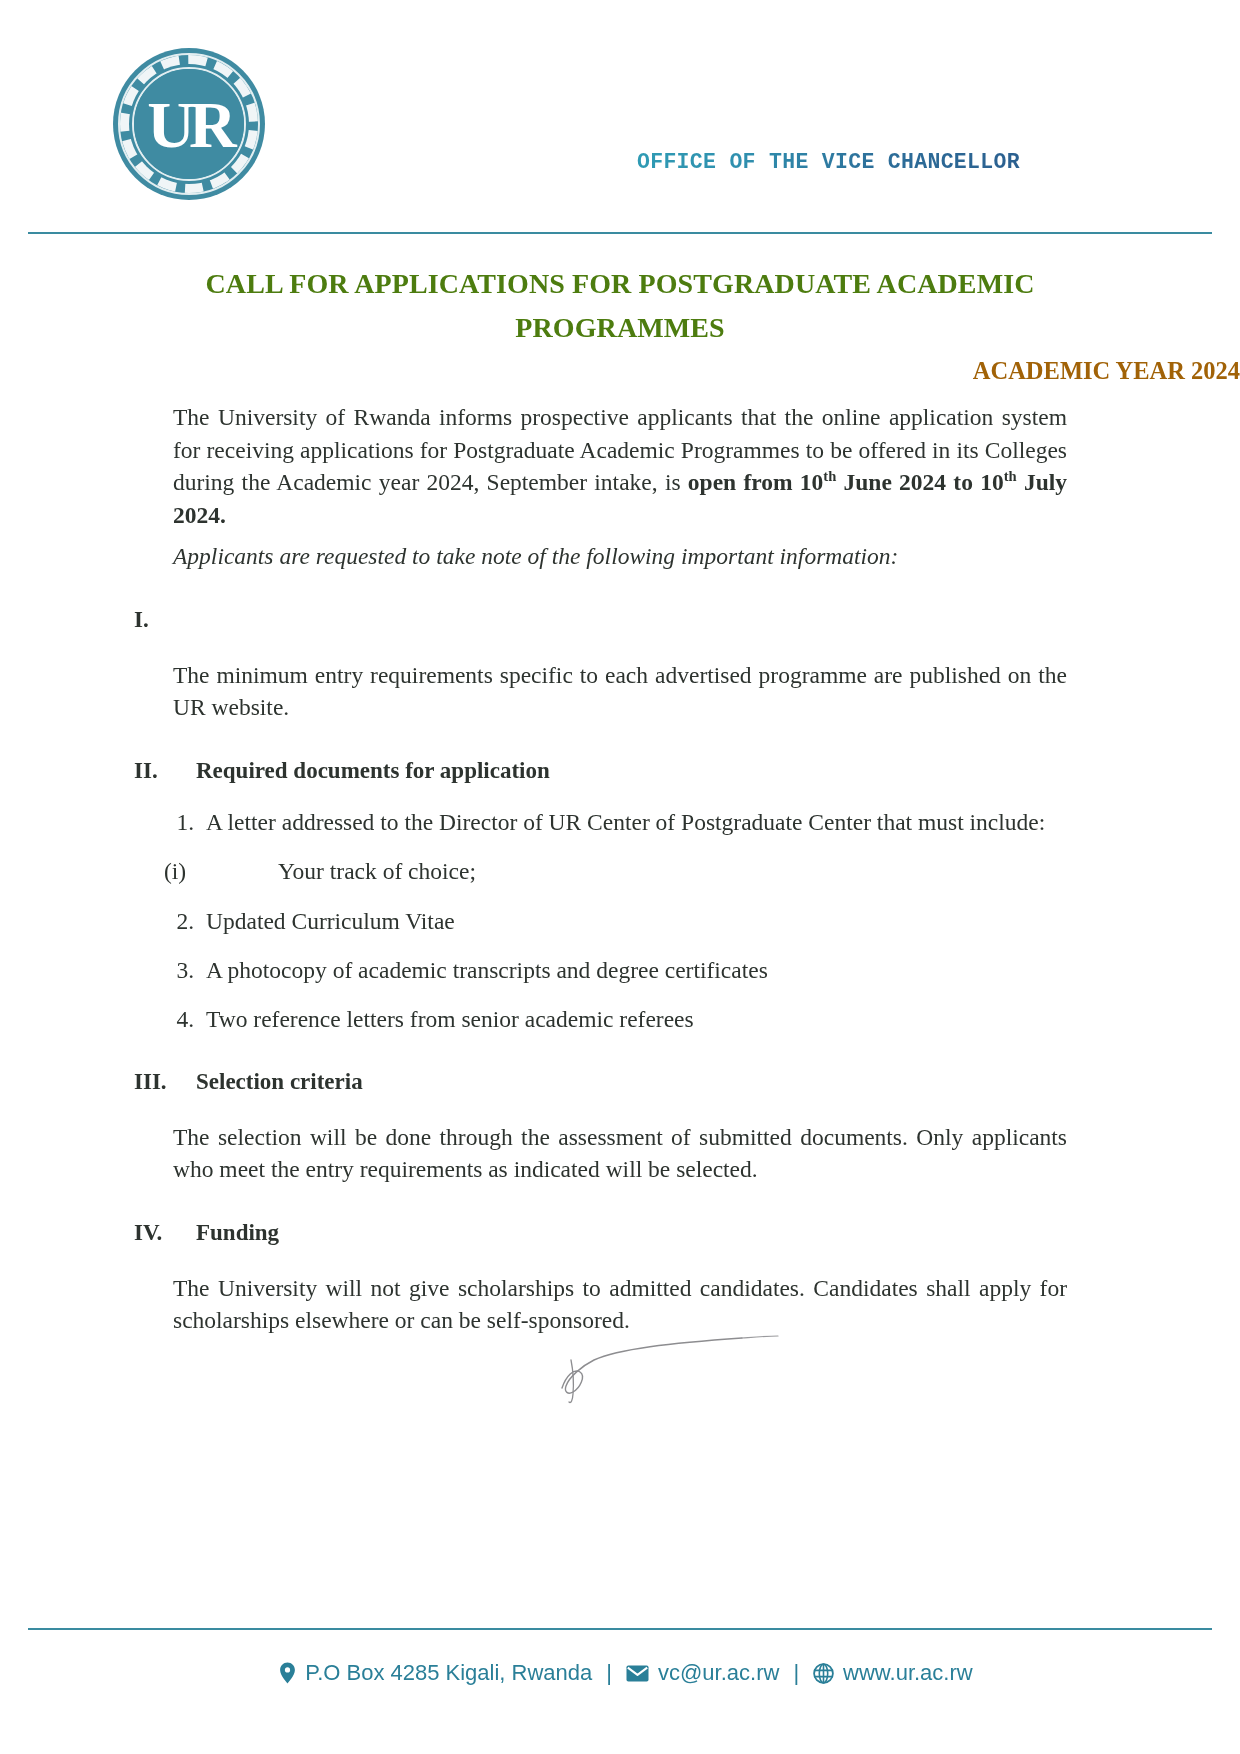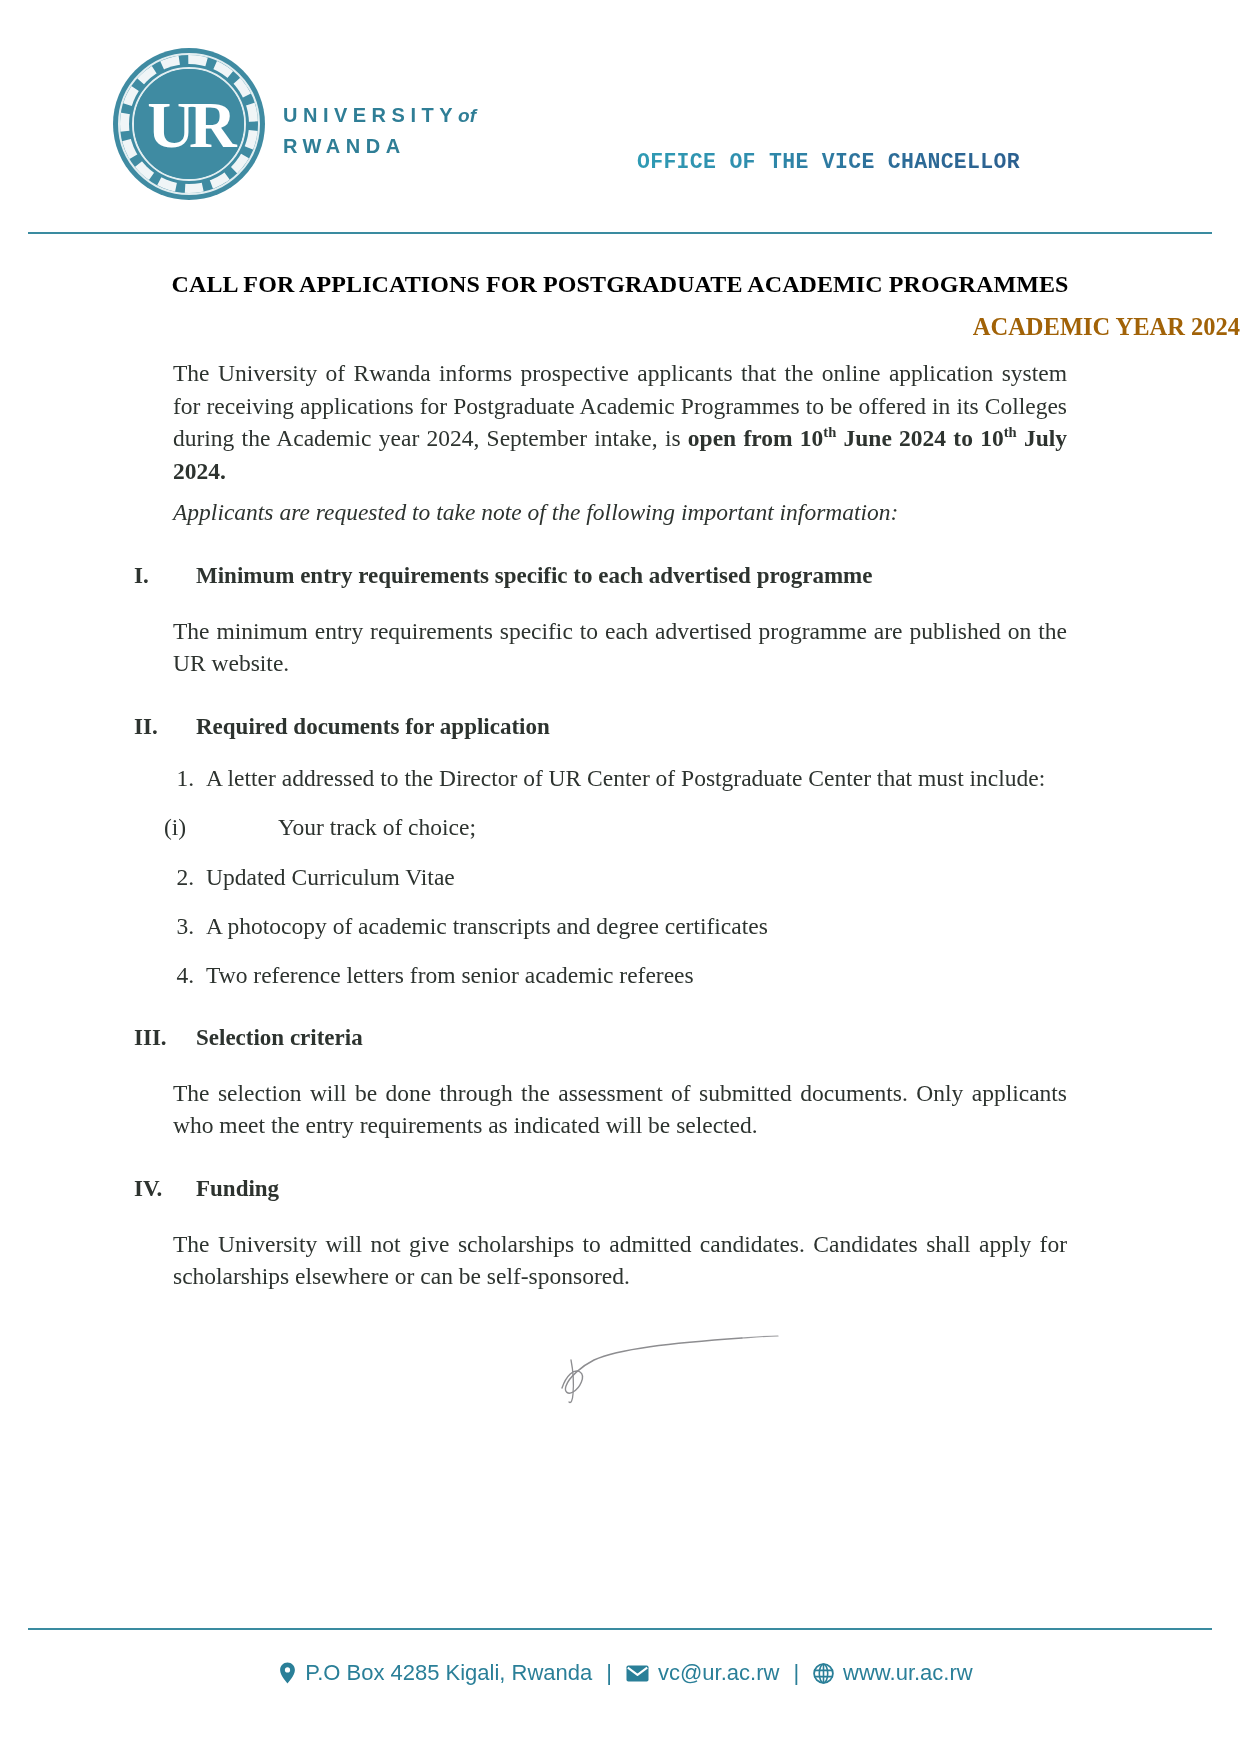--- a/index.html
+++ b/index.html
@@ -131,23 +131,23 @@
 
   
   .doc {
     position: absolute;
     left: 0; right: 0;
     top: 262px;
   }
   .doc-title {
     text-align: center;
     font-weight: 700;
-    font-size: 24px;
+    font-size: 28px;
     line-height: 44px;
-    color: #000000;
+    color: #4d7c0f;
     letter-spacing: .1px;
     padding: 0 120px;
   }
   .doc-subtitle {
     text-align: right;
     font-weight: 700;
     font-size: 24.5px;
     line-height: 42px;
     color: #a16207;
   }
@@ -297,46 +297,39 @@
   <div class="logo-wrap">
     <div class="logo-outer"></div>
     <div class="logo-rope2"></div>
     <div class="logo-rope"></div>
     <div class="logo-rope3"></div>
     <div class="logo-inner">
       <span class="logo-mono">UR</span>
     </div>
   </div>
 
-  <div class="brand">
-    <div class="brand-l1">
-      <span>UNIVERSITY</span><span class="of">of</span>
-    </div>
-    <div class="brand-l2">RWANDA</div>
-  </div>
 
   <div class="office-title">OFFICE OF THE VICE CHANCELLOR</div>
 </div>
 
 <div class="rule-top"></div>
 
 <div class="doc">
 
   <div class="doc-title">CALL FOR APPLICATIONS FOR POSTGRADUATE ACADEMIC PROGRAMMES</div>
   <div class="doc-subtitle">ACADEMIC YEAR 2024</div>
 
   <div class="body-block">
 
     <p class="para intro"><span>The University of Rwanda informs prospective applicants that the online application system for receiving applications for Postgraduate Academic Programmes to be offered in its Colleges during the Academic year 2024, September intake, is </span><span class="b">open from 10</span><sup class="b">th</sup><span class="b"> June 2024 to 10</span><sup class="b">th</sup><span class="b"> July 2024.</span></p>
 
     <p class="para ital">Applicants are requested to take note of the following important information:</p>
 
     <div class="sec">
       <div class="sec-num">I.</div>
-      <div class="sec-head">Minimum entry requirements specific to each advertised programme</div>
     </div>
     <div class="sec-body">
       <p class="para">The minimum entry requirements specific to each advertised programme are published on the UR website.</p>
     </div>
 
     <div class="sec">
       <div class="sec-num">II.</div>
       <div class="sec-head">Required documents for application</div>
     </div>
     <div class="sec-body tight">

